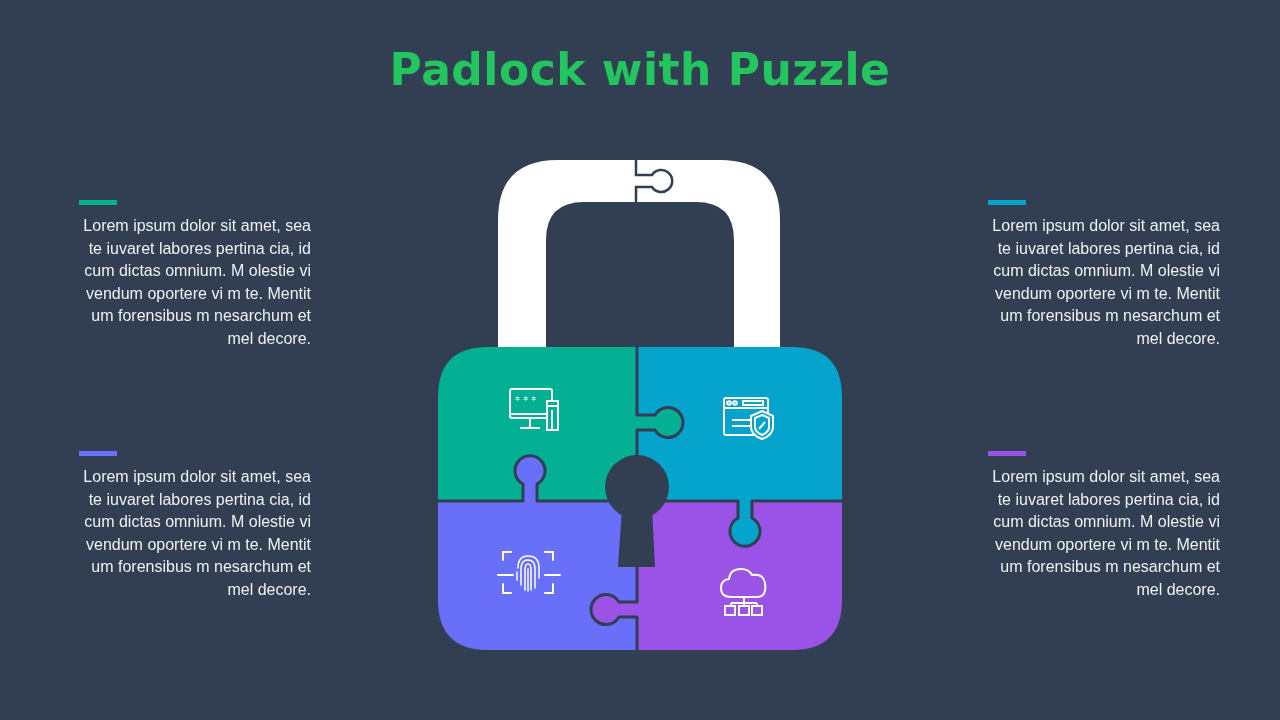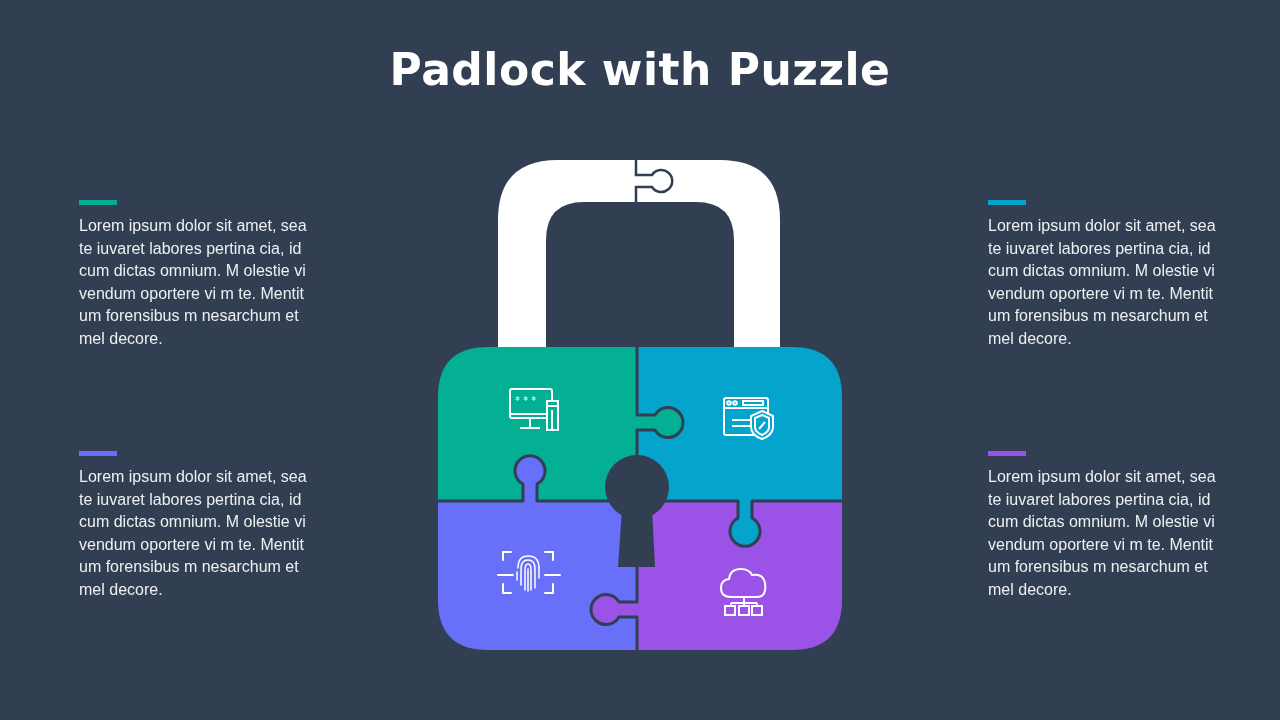--- a/index.html
+++ b/index.html
@@ -4,25 +4,25 @@
 <style>
   html, body { margin: 0; padding: 0; }
   body {
     width: 1280px; height: 720px; overflow: hidden;
     background: #323f52;
     font-family: "Liberation Sans", "DejaVu Sans", sans-serif;
     position: relative;
   }
   .title {
     position: absolute; left: 0; top: 44px; width: 1280px;
-    text-align: center; color: #ffffff;
+    text-align: center; color: #22c55e;
     font-family: "DejaVu Sans", sans-serif;
     font-weight: bold; font-size: 44px; letter-spacing: 0.5px;
   }
-  .block { position: absolute; width: 240px; }
+  .block { position: absolute; width: 240px; text-align: right; }
   .block .bar { width: 38px; height: 5px; margin-bottom: 10px; }
   .block .text {
     color: #eef0f3; font-size: 16px; line-height: 22.5px;
     font-family: "Liberation Sans", sans-serif;
     width: 232px; word-break: break-all;
   }
   #b1 { left: 79px; top: 200px; }
   #b2 { left: 988px; top: 200px; }
   #b3 { left: 79px; top: 451px; }
   #b4 { left: 988px; top: 451px; }

